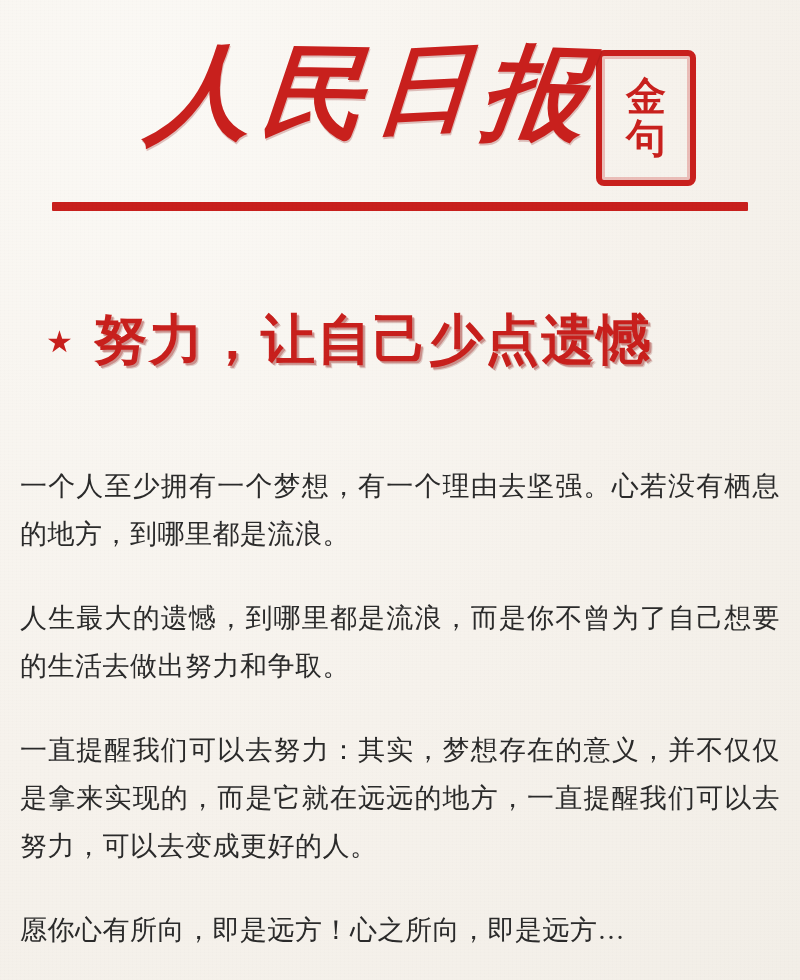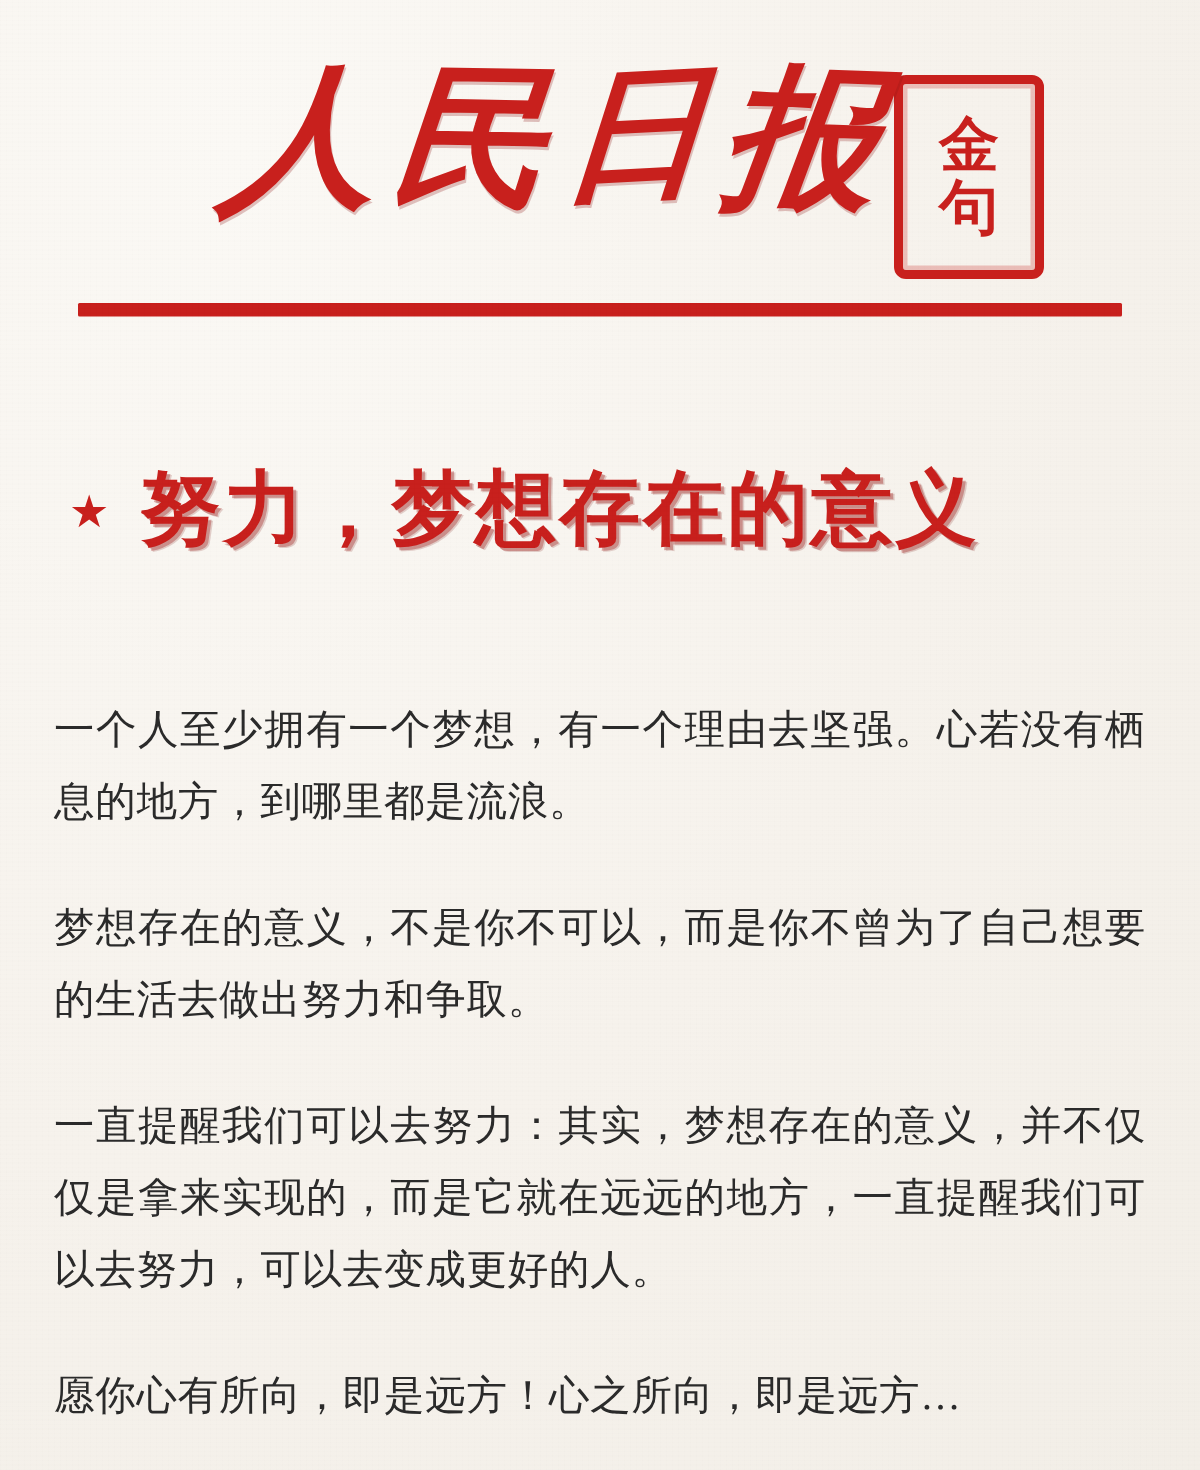--- a/index.html
+++ b/index.html
@@ -115,21 +115,21 @@
     font-family: "Liberation Sans", "DejaVu Sans", sans-serif;
     text-shadow:
       2px 2px 0 rgba(160,28,25,.35),
       3px 3px 0 rgba(120,20,18,.18);
     white-space: nowrap;
   }
 
   
   .body {
     margin-top: 56px;
-    padding: 0 36px;
+    padding: 0 20px;
     color: #2b2b2b;
   }
   .para {
     font-size: 27px;
     line-height: 1.78;
     letter-spacing: .5px;
     margin: 0 0 36px 0;
     text-align: justify;
     font-family: "Liberation Serif", "DejaVu Serif", serif;
   }
@@ -151,22 +151,22 @@
     <div class="seal">
       <span>金</span>
       <span>句</span>
     </div>
   </div>
 
   <div class="rule"></div>
 
   <div class="headline-wrap">
     <span class="star">★</span>
-    <h1 class="headline">努力，梦想存在的意义</h1>
+    <h1 class="headline">努力，让自己少点遗憾</h1>
   </div>
 
   <div class="body">
     <p class="para">一个人至少拥有一个梦想，有一个理由去坚强。心若没有栖息的地方，到哪里都是流浪。</p>
-    <p class="para">梦想存在的意义，不是你不可以，而是你不曾为了自己想要的生活去做出努力和争取。</p>
+    <p class="para">人生最大的遗憾，到哪里都是流浪，而是你不曾为了自己想要的生活去做出努力和争取。</p>
     <p class="para">一直提醒我们可以去努力：其实，梦想存在的意义，并不仅仅是拿来实现的，而是它就在远远的地方，一直提醒我们可以去努力，可以去变成更好的人。</p>
     <p class="para">愿你心有所向，即是远方！心之所向，即是远方…</p>
   </div>
 </div>
 
 </body></html>

